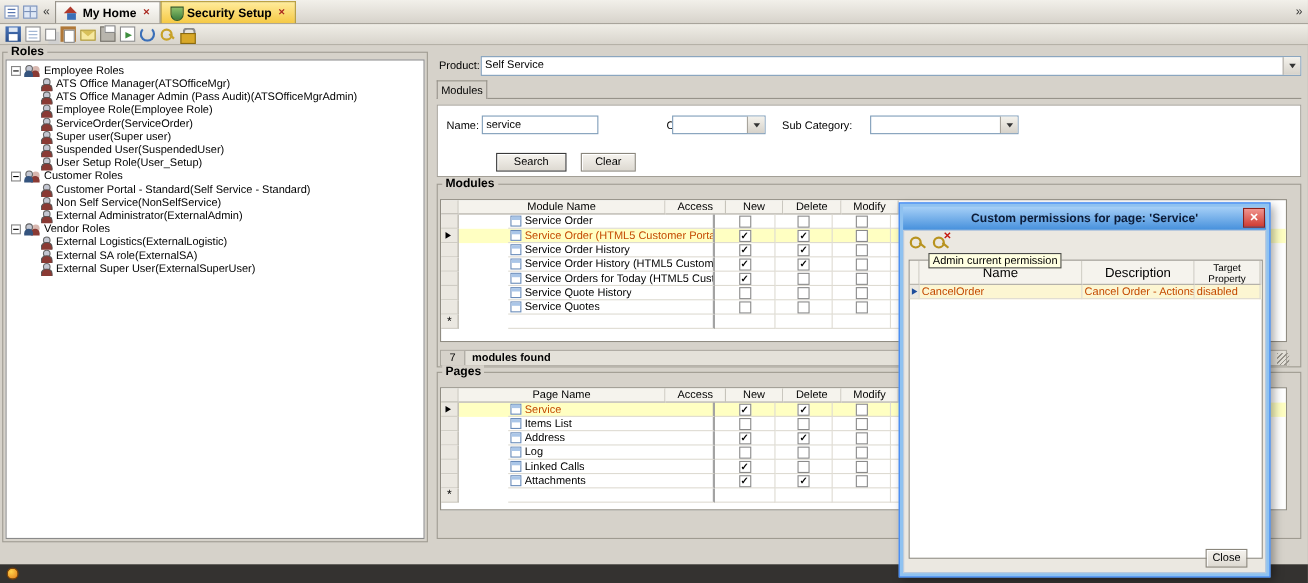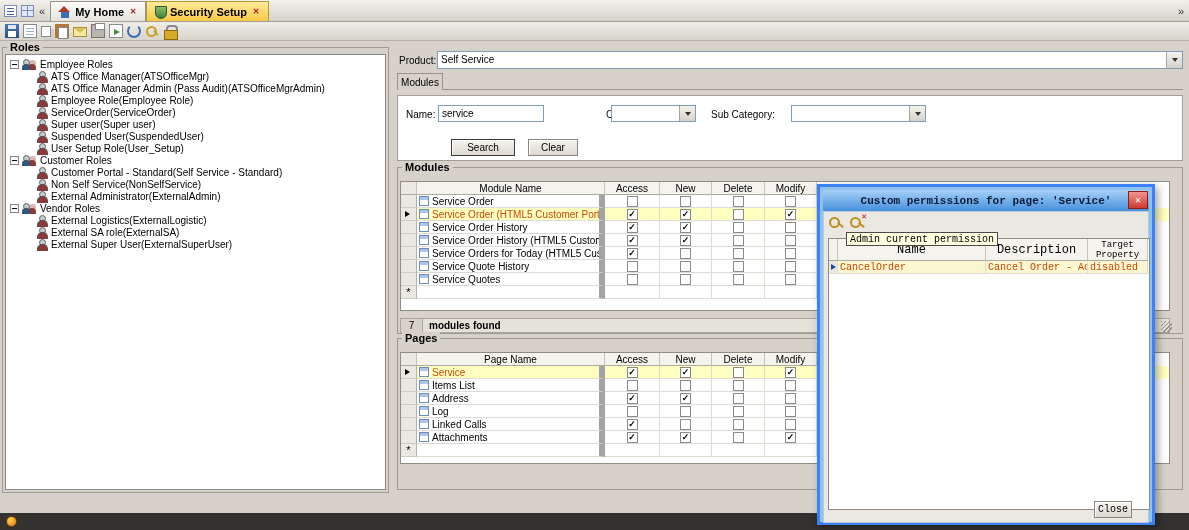--- a/index.html
+++ b/index.html
@@ -87,39 +87,39 @@
   .hline{position:absolute;left:397px;top:89px;width:786px;height:1px;background:#97938a;}
   .panel{position:absolute;background:#fff;border:1px solid #a39f96;}
 
   
   .grid{position:absolute;background:#fff;border:1px solid #908c82;overflow:hidden;}
   .ghead,.grow{display:flex;height:13px;}
   .gh{display:flex;align-items:center;justify-content:center;background:#f5f3ed;border-right:1px solid #c6c3ba;border-bottom:1px solid #aeaba2;font-size:10px;flex:none;overflow:hidden;white-space:nowrap;}
   .gh.sel0{width:16px;background:#ebe8e1;}
   .gh.cName{width:188px;}
   .gsel{width:16px;background:#ebe8e1;border-right:1px solid #b3b0a7;border-bottom:1px solid #cfccc4;position:relative;flex:none;}
-  .gname{width:188px;border-right:6px solid #a3a3a3;border-bottom:1px solid #dedbd2;display:flex;align-items:center;gap:3px;padding-left:2px;overflow:hidden;white-space:nowrap;flex:none;}
+  .gname{width:188px;border-right:2px solid #a3a3a3;border-bottom:1px solid #dedbd2;display:flex;align-items:center;gap:3px;padding-left:2px;overflow:hidden;white-space:nowrap;flex:none;margin-left:45px;}
   .gc{display:flex;align-items:center;justify-content:center;border-right:1px solid #dedbd2;border-bottom:1px solid #dedbd2;flex:none;}
   .cA{width:55px;}.cB{width:52px;}.cC{width:53px;}.cD{width:52px;}
   .gtxt{overflow:hidden;white-space:nowrap;}
   .micon{width:10px;height:10px;border:1px solid #6a8cba;background:#fff;position:relative;flex:none;}
   .micon::before{content:"";position:absolute;left:0;top:0;right:0;height:3px;background:#aac6e8;}
   .chk{width:11px;height:11px;border:1px solid #8a8a8a;background:#fff;font-size:9px;line-height:9px;text-align:center;}
   .chk.checked::after{content:"✓";font-weight:bold;}
   .grow.sel{background:#ffffc2;}
   .grow.sel .gname{color:#c44a00;}
   .grow.sel .gsel::after{content:"";position:absolute;left:4px;top:3px;width:0;height:0;border-top:3.5px solid transparent;border-bottom:3.5px solid transparent;border-left:5px solid #000;}
   .gsel.star{display:flex;align-items:center;justify-content:center;font-size:11px;line-height:10px;}
   .gfoot{position:absolute;left:2px;top:150px;width:770px;height:15px;background:#e4e1d9;border:1px solid #aaa79e;display:flex;align-items:center;font-size:10px;}
   .gfoot .cnt{width:22px;height:13px;background:#d6d2ca;border-right:1px solid #aaa79e;display:flex;align-items:center;justify-content:center;}
   .gfoot .ftxt{font-weight:bold;padding-left:6px;}
   .grip{position:absolute;left:1161px;top:321px;width:11px;height:11px;background:repeating-linear-gradient(135deg,#96928a 0 1px,transparent 1px 3px);}
 
   
-  .dialog{position:absolute;left:817px;top:184px;width:338px;height:341px;background:#8fc2f0;border:3px solid #3b82f6;padding:3px;z-index:20;box-shadow:3px 3px 8px rgba(0,0,0,.35);font-family:Liberation Mono, monospace;}
+  .dialog{position:absolute;left:817px;top:184px;width:338px;height:341px;background:#8fc2f0;border:1px solid #3b82f6;padding:3px;z-index:20;box-shadow:3px 3px 8px rgba(0,0,0,.35);}
   .dlg-title{height:21px;background:linear-gradient(#a6d0f7,#4690dc);display:flex;align-items:center;justify-content:center;position:relative;font-size:11px;font-weight:bold;color:#0c1c38;}
   .dlg-close{position:absolute;right:1px;top:1px;width:20px;height:18px;background:linear-gradient(#f0948e,#cf3a31);border:1px solid #8f1f18;color:#fff;text-align:center;line-height:17px;font-size:10px;font-weight:bold;}
   .dlg-close::before{content:"✕";}
   .dlg-body{position:relative;height:312px;background:#ebe8e1;border:1px solid #b9c9dd;}
   .dlg-tools{position:absolute;left:4px;top:2px;display:flex;gap:4px;}
   .dti{width:17px;height:16px;position:relative;}
   .dti::before{content:"";position:absolute;left:1px;top:3px;width:7px;height:7px;border:2px solid #b8931f;border-radius:50%;}
   .dti::after{content:"";position:absolute;left:9px;top:10px;width:7px;height:2px;background:#b8931f;transform:rotate(40deg);}
   .dti.del .x{position:absolute;right:-1px;top:-3px;color:#c41810;font-size:9px;font-weight:bold;}
   .tooltip{position:absolute;left:22px;top:20px;background:#ffffe1;border:1px solid #4a4a4a;font-size:10px;padding:0 3px;height:14px;line-height:13px;white-space:nowrap;z-index:30;}

